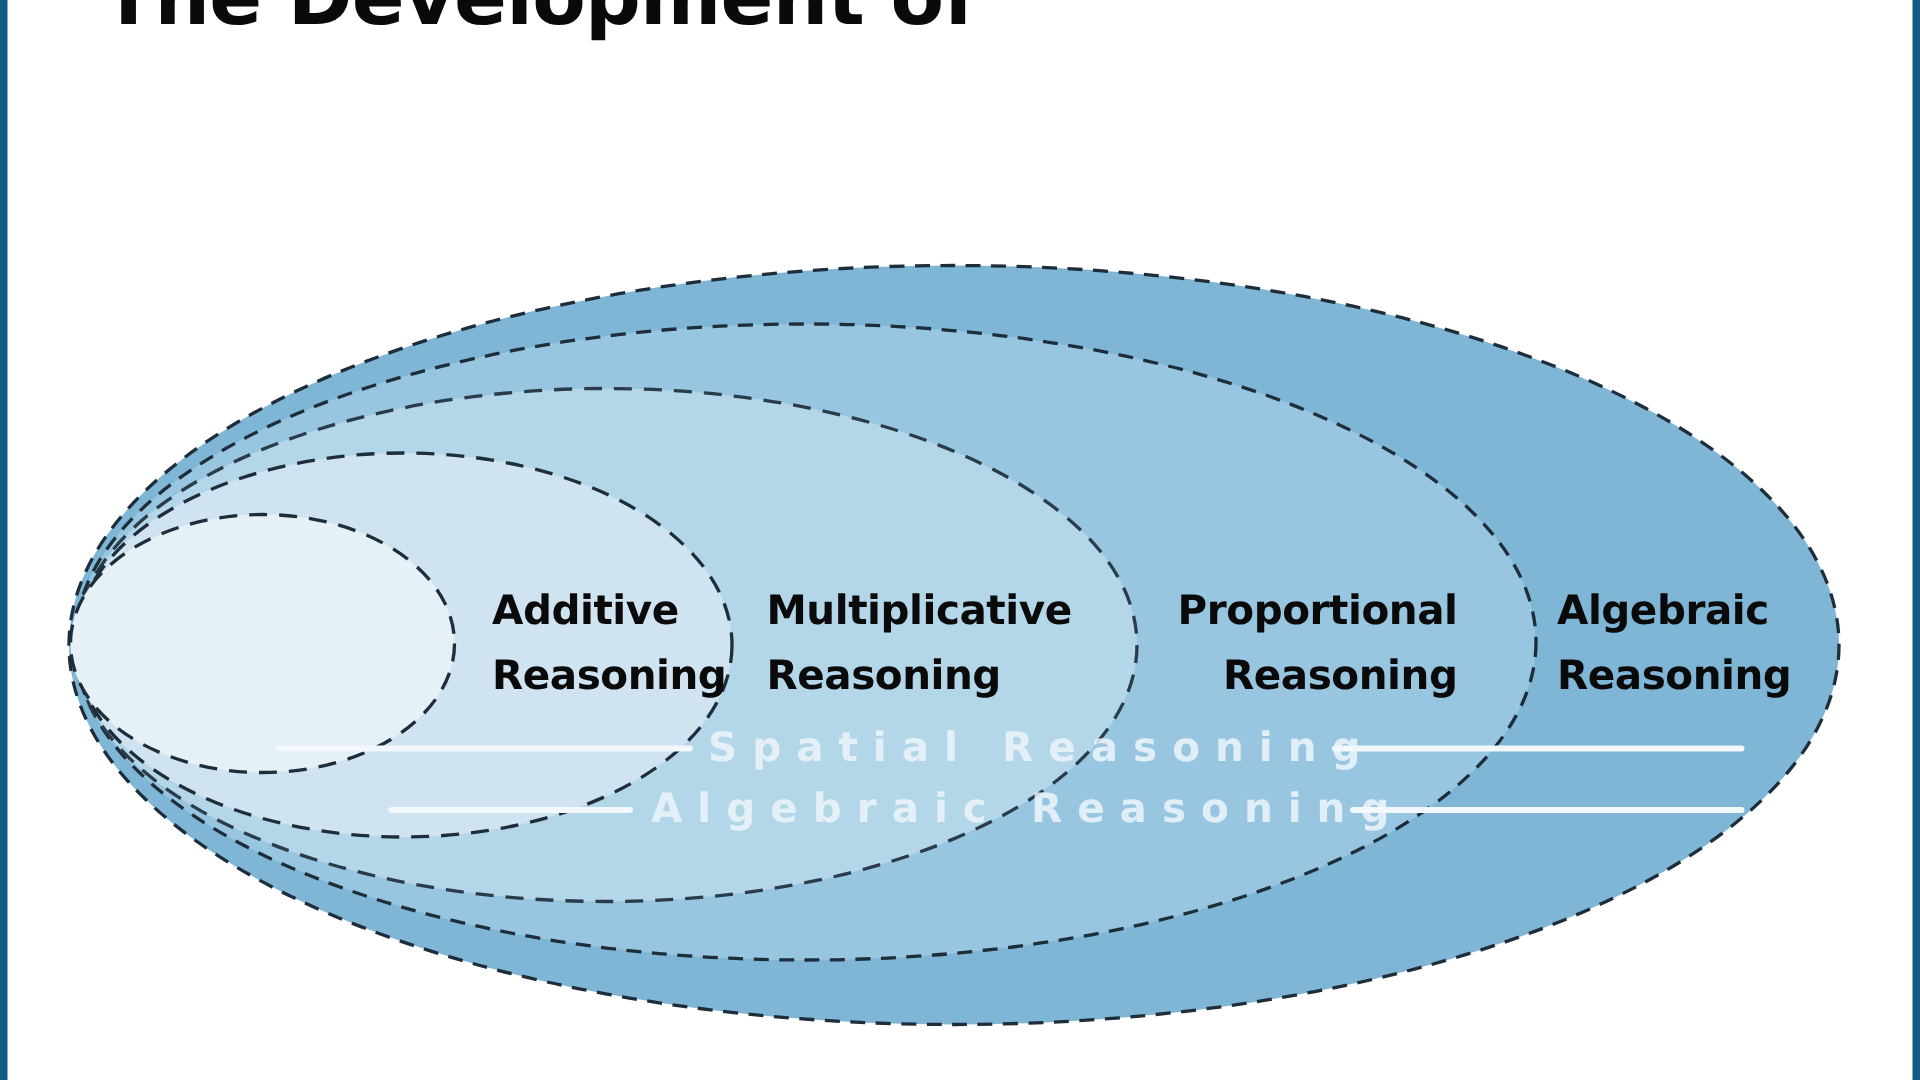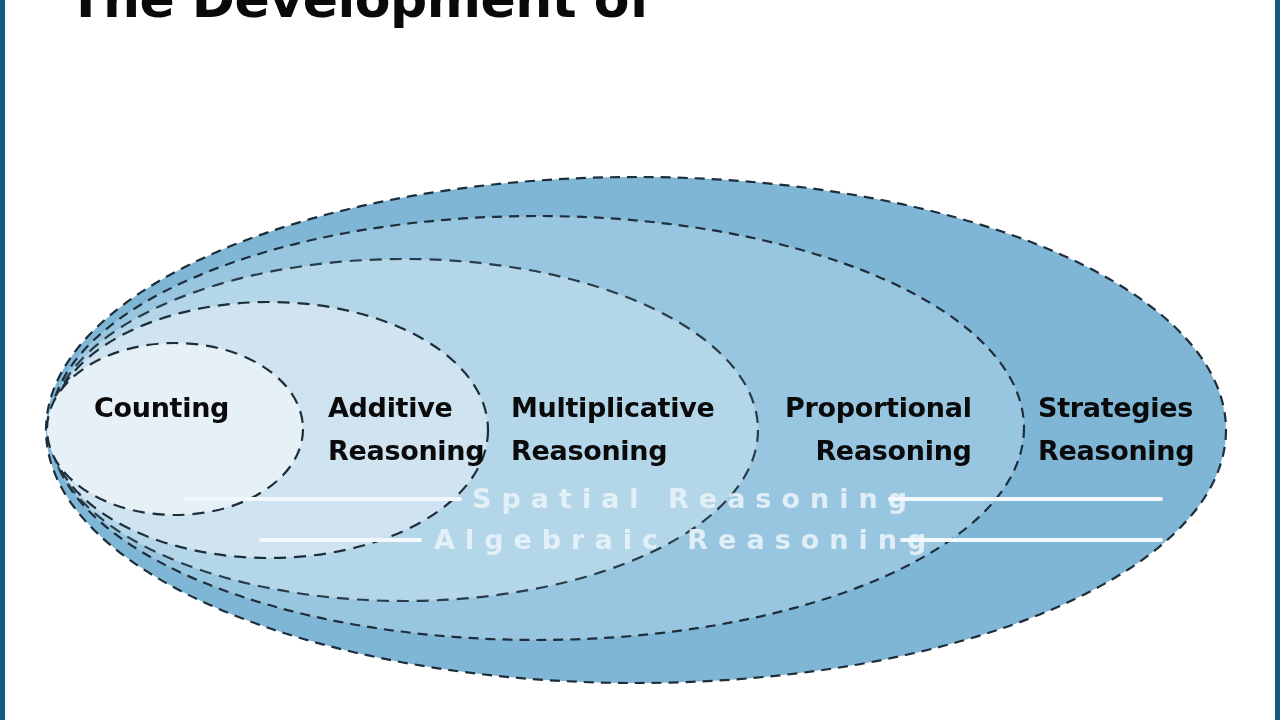--- a/index.html
+++ b/index.html
@@ -24,36 +24,35 @@
 
 <svg class="diagram" width="1280" height="720" viewBox="0 0 1280 720">
   <ellipse cx="636" cy="430" rx="590" ry="253" fill="#7fb6d6" stroke="#1e2d3a" stroke-width="2.2" stroke-dasharray="10 7"></ellipse>
   <ellipse cx="537" cy="428" rx="487" ry="212" fill="#98c6e0" stroke="#1e2d3a" stroke-width="2.2" stroke-dasharray="10 7"></ellipse>
   <ellipse cx="404" cy="430" rx="354" ry="171" fill="#b4d6e9" stroke="#2a3c4a" stroke-width="2.2" stroke-dasharray="12 8"></ellipse>
   <ellipse cx="269" cy="430" rx="219" ry="128" fill="#cfe3f0" stroke="#1e2d3a" stroke-width="2.2" stroke-dasharray="12 8"></ellipse>
   <ellipse cx="175" cy="429" rx="128" ry="86" fill="#e6f0f7" stroke="#1e2d3a" stroke-width="2.2" stroke-dasharray="12 8"></ellipse>
 </svg>
 
 <div class="label" style="left:94px; top:386px;">
-  <span>Counting</span>
 </div>
 <div class="label" style="left:328px; top:386px;">
   <span>Additive</span>
   <span>Reasoning</span>
 </div>
 <div class="label" style="left:511px; top:386px;">
   <span>Multiplicative</span>
   <span>Reasoning</span>
 </div>
 <div class="label" style="left:785px; top:386px;text-align:right;">
   <span>Proportional</span>
   <span>Reasoning</span>
 </div>
 <div class="label" style="left:1038px; top:386px;">
-  <span>Strategies</span>
+  <span>Algebraic</span>
   <span>Reasoning</span>
 </div>
 
 <div class="bar" style="left:184px; top:497px; width:278px;"></div>
 <div class="strand" style="left:472px; top:484px;">Spatial Reasoning</div>
 <div class="bar" style="left:888px; top:497px; width:275px;"></div>
 
 <div class="bar" style="left:259px; top:538px; width:163px;"></div>
 <div class="strand" style="left:434px; top:525px;">Algebraic Reasoning</div>
 <div class="bar" style="left:900px; top:538px; width:263px;"></div>

